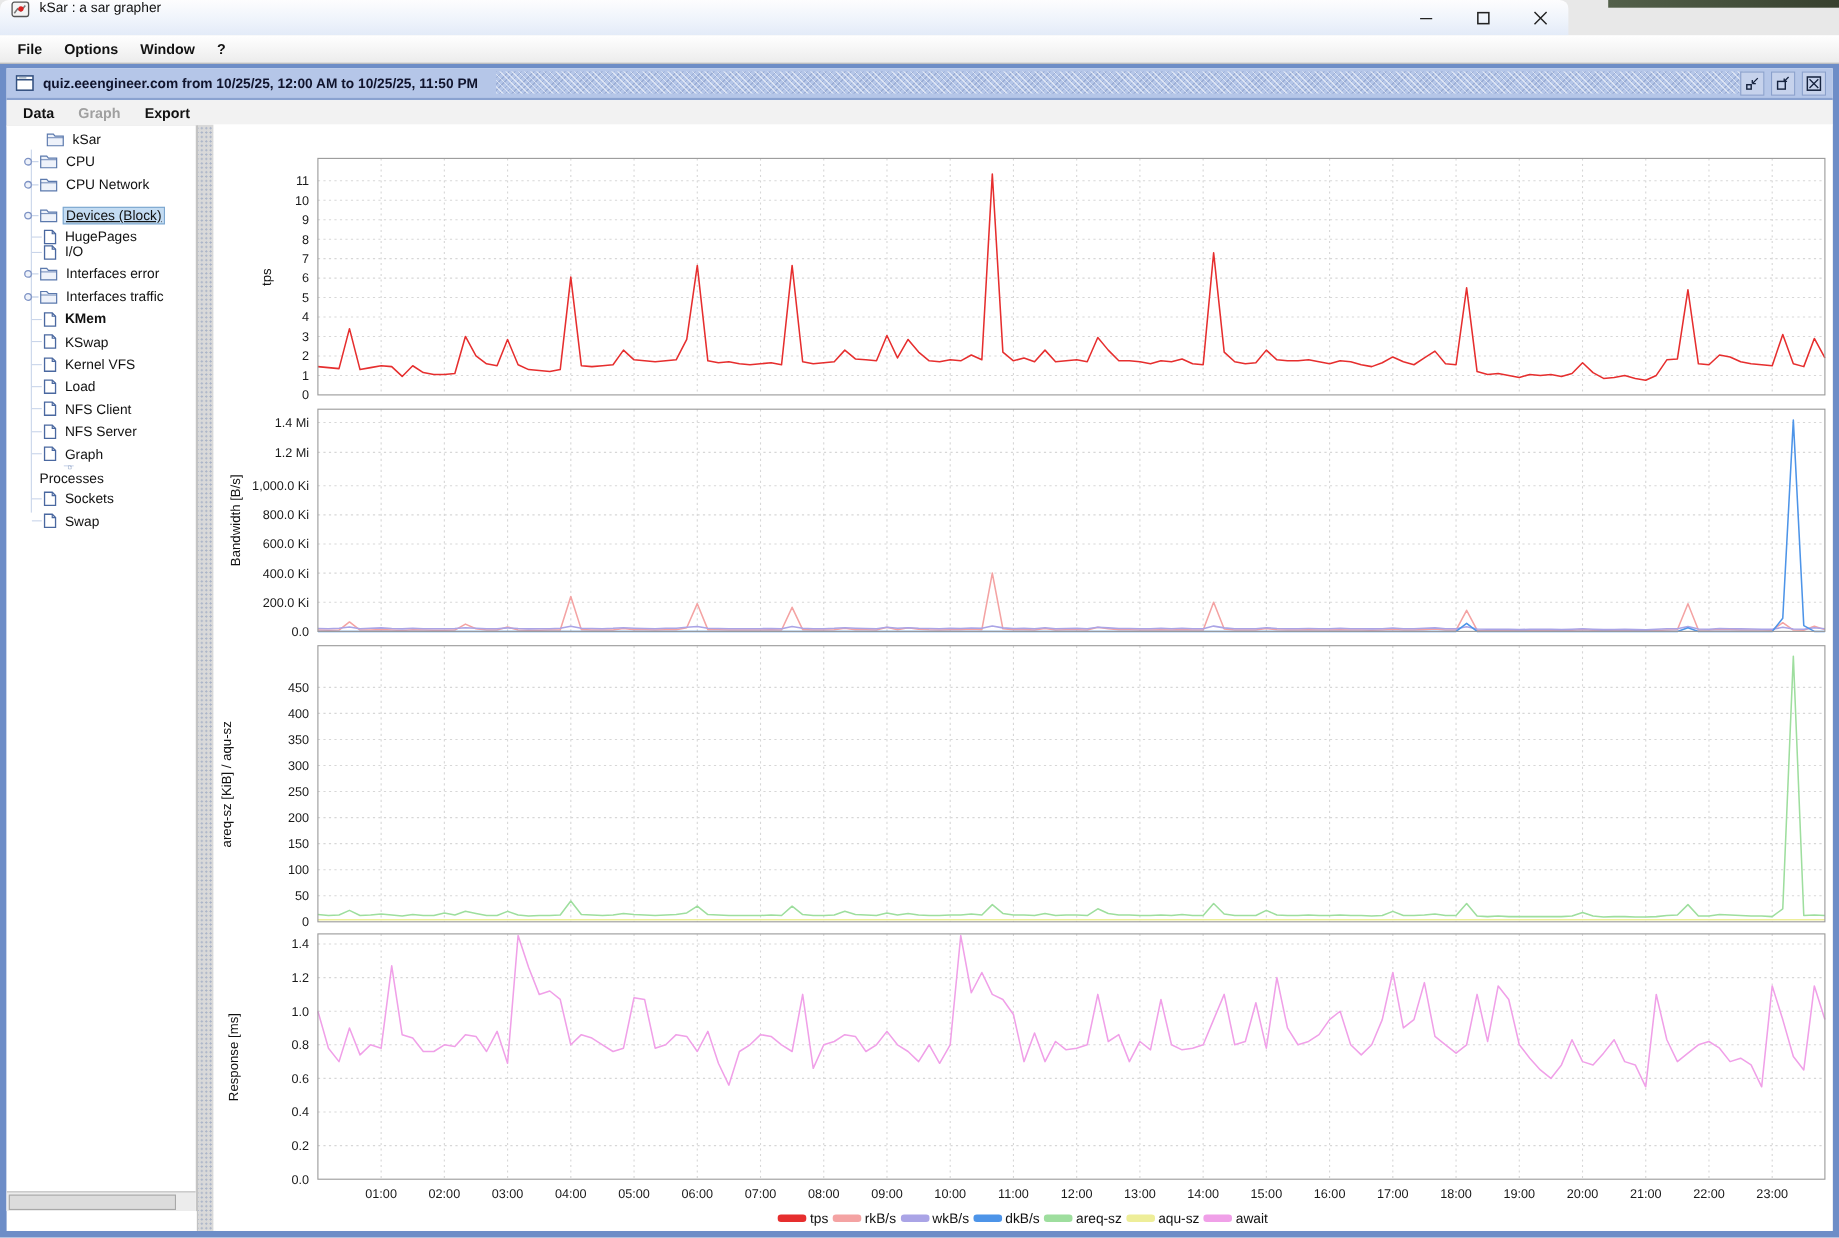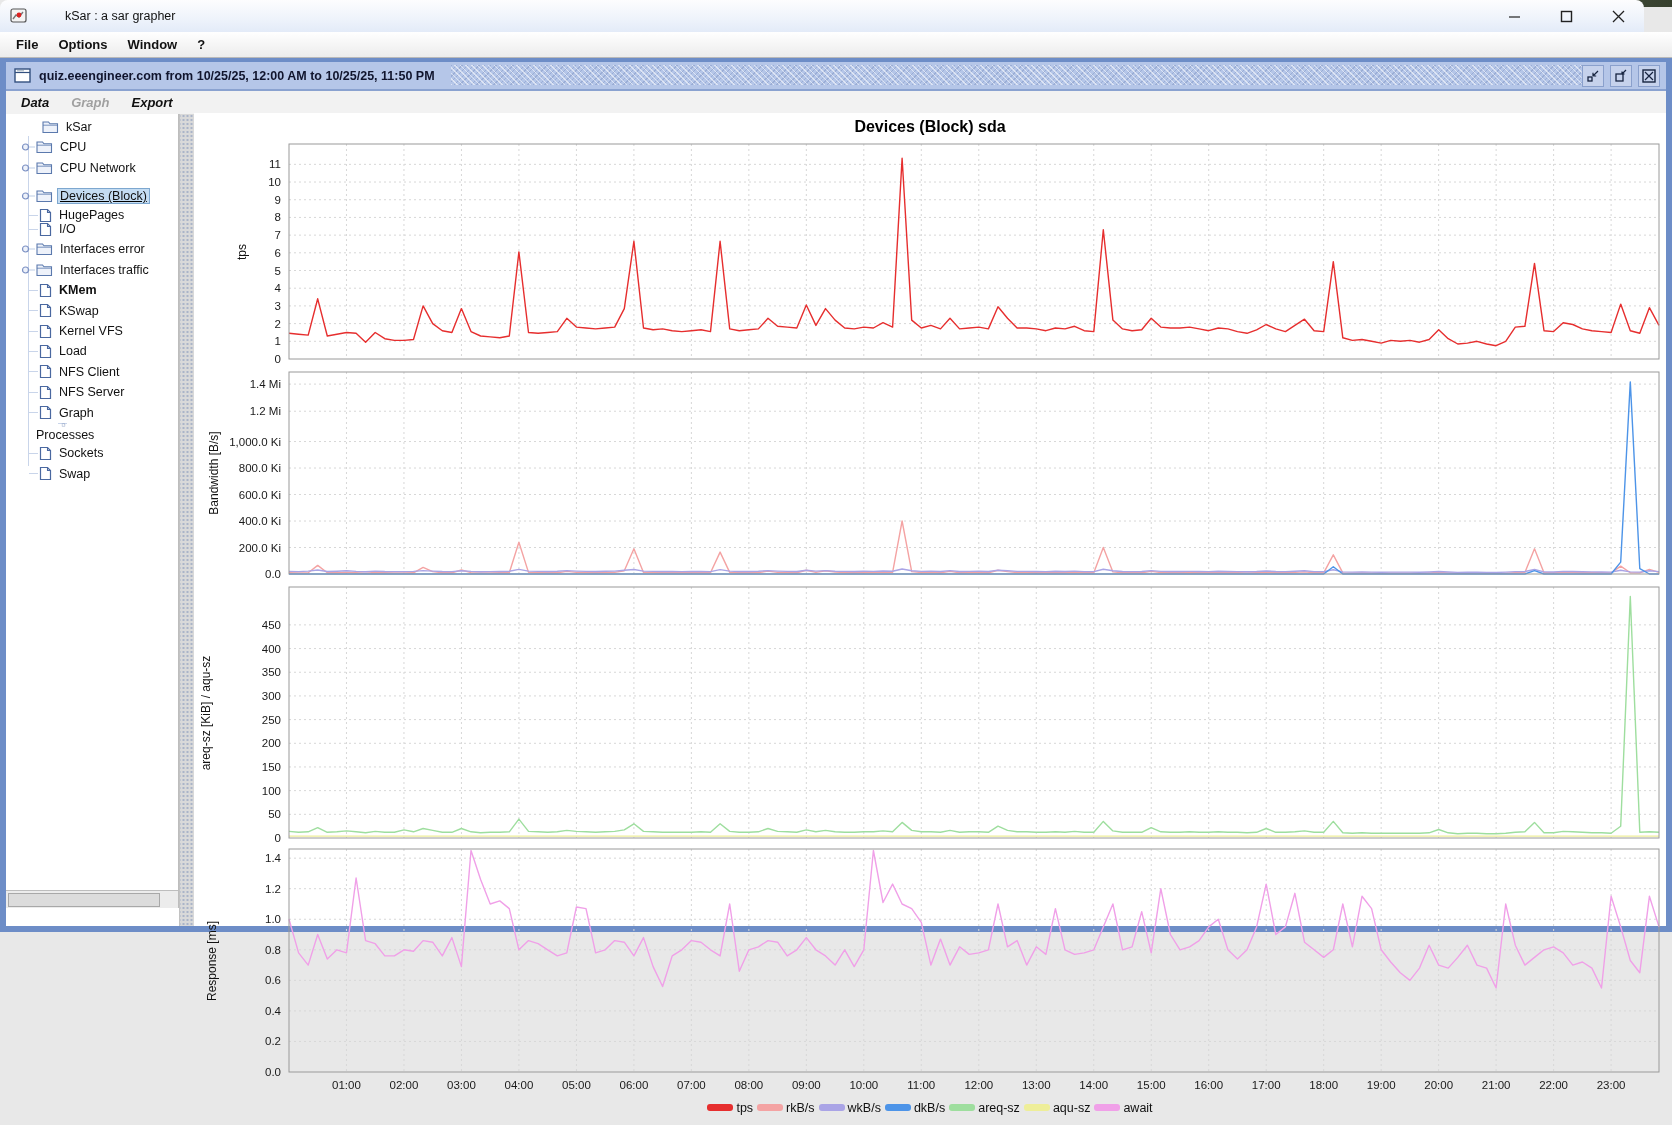--- a/index.html
+++ b/index.html
@@ -1,48 +1,48 @@
 <!DOCTYPE html>
 <html><head>
 <meta charset="utf-8">
 <style>
   html,body{margin:0;padding:0;}
   body{width:1672px;height:1125px;position:relative;overflow:hidden;
        font-family:"Liberation Sans","DejaVu Sans",sans-serif;background:#e8e8e8;}
   
   #desktop-corner{position:absolute;top:0;right:0;width:210px;height:7px;
     background:linear-gradient(90deg,#53604a,#37402e);z-index:0;}
-  #titlebar{position:absolute;left:0;top:0;width:1644px;height:32px;z-index:2;
+  #titlebar{position:absolute;left:0;top:0;width:1426px;height:32px;z-index:2;
     background:linear-gradient(#fdfdfe,#eef3fb 60%,#e3ebf8);
-    border-bottom:1px solid #d5dbe6;border-radius:8px 8px 0 0;display:flex;align-items:center;gap:29px;}
+    border-bottom:1px solid #d5dbe6;border-radius:8px 8px 0 0;display:flex;align-items:flex-start;}
   #app-icon{width:18px;height:18px;margin:0 8px 0 10px;}
   #window-title{font-size:12.5px;color:#111;}
   #win-btns{position:absolute;right:0;top:0;height:32px;display:flex;}
   .win-btn{width:52px;height:32px;display:flex;align-items:center;justify-content:center;
     color:#222;font-size:15px;}
   #menubar{position:absolute;left:0;top:32px;width:1672px;height:26px;z-index:2;
     background:linear-gradient(#ffffff,#ececec);border-bottom:1px solid #b9b9b9;
     display:flex;align-items:center;padding-left:6px;box-sizing:border-box;}
   .menu-item{font-size:13px;font-weight:bold;color:#111;padding:3px 10px;}
   
-  #frame{position:absolute;left:0;top:58px;width:1672px;height:874px;box-sizing:border-box;
+  #frame{position:absolute;left:0;top:58px;width:1672px;height:1067px;box-sizing:border-box;
     border:6px solid #6d8dc7;border-top:4px solid #6d8dc7;background:#fff;z-index:1;}
   #frame-titlebar{position:absolute;left:0;top:0;right:0;height:27px;
     background:#b5c6e8;border-bottom:2px solid #8aa2d0;display:flex;align-items:center;}
   #frame-titlebar .texture{position:absolute;left:445px;right:80px;top:3px;bottom:4px;
     background-image:repeating-linear-gradient(45deg,rgba(255,255,255,.55) 0 1px,rgba(0,0,0,0) 1px 4px),
                      repeating-linear-gradient(-45deg,rgba(122,143,190,.45) 0 1px,rgba(0,0,0,0) 1px 4px);}
   #frame-icon{width:17px;height:15px;margin:0 8px 0 8px;}
   #frame-title{font-size:12.5px;font-weight:bold;color:#101built positions:#101028;color:#10142d;white-space:nowrap;z-index:1;}
   #frame-btns{position:absolute;right:6px;top:3px;display:flex;gap:6px;z-index:2;}
   .frame-btn{width:20px;height:20px;background:#c6d2ec;border:1px solid #8aa0cc;
     display:flex;align-items:center;justify-content:center;}
   #frame-menubar{position:absolute;left:0;top:29px;right:0;height:23px;background:#f2f2f2;
     border-bottom:1px solid #c9c9c9;display:flex;align-items:center;padding-left:4px;}
-  .fmenu-item{font-size:13px;font-weight:bold;color:#111;padding:2px 11px;font-style:italic;}
+  .fmenu-item{font-size:13px;font-weight:bold;color:#111;padding:2px 11px;}
   .fmenu-item.disabled{color:#a0a0a0;}
   
   #tree-panel{position:absolute;left:0;top:52px;width:172px;bottom:18px;background:#fff;
     border-right:1px solid #bdbdbd;overflow:hidden;}
   #tree-vline{position:absolute;left:22px;top:22px;width:1px;background:#c9d5ea;}
   .tree-row{position:absolute;left:0;height:20px;display:flex;align-items:center;white-space:nowrap;}
   .tree-row .hline{width:9px;height:1px;background:#c9d5ea;margin-right:1px;}
   .tree-label{font-size:12.5px;color:#111;padding:1px 3px;margin-left:4px;}
   .tree-label.selected{background:#c4dcf2;border:1px solid #7da7cf;padding:0 2px;}
   #tree-hscroll{position:absolute;left:0;bottom:0;width:172px;height:17px;background:#ececec;
@@ -299,21 +299,20 @@
           <span class="tree-label">Swap</span>
         </div>
       </div>
     <div id="tree-hscroll">
       <div class="thumb"></div>
     </div>
   </div>
   <div id="splitter"></div>
 
   <div id="main-panel">
-    <div id="chart-title">Devices (Block) sda</div>
     <div id="charts">
         <div class="ylab" style="left: 48px; top: 138.5px;">tps</div>
         <svg width="1475" height="219" style="position: absolute; left: 0px; top: 31px; overflow: visible;">
           <line x1="152.4825174825175" y1="0" x2="152.4825174825175" y2="215" stroke="#d7d7d7" stroke-width="1" stroke-dasharray="2 3"></line>
           <line x1="209.965034965035" y1="0" x2="209.965034965035" y2="215" stroke="#d7d7d7" stroke-width="1" stroke-dasharray="2 3"></line>
           <line x1="267.4475524475524" y1="0" x2="267.4475524475524" y2="215" stroke="#d7d7d7" stroke-width="1" stroke-dasharray="2 3"></line>
           <line x1="324.93006993007" y1="0" x2="324.93006993007" y2="215" stroke="#d7d7d7" stroke-width="1" stroke-dasharray="2 3"></line>
           <line x1="382.4125874125874" y1="0" x2="382.4125874125874" y2="215" stroke="#d7d7d7" stroke-width="1" stroke-dasharray="2 3"></line>
           <line x1="439.8951048951049" y1="0" x2="439.8951048951049" y2="215" stroke="#d7d7d7" stroke-width="1" stroke-dasharray="2 3"></line>
           <line x1="497.37762237762234" y1="0" x2="497.37762237762234" y2="215" stroke="#d7d7d7" stroke-width="1" stroke-dasharray="2 3"></line>

